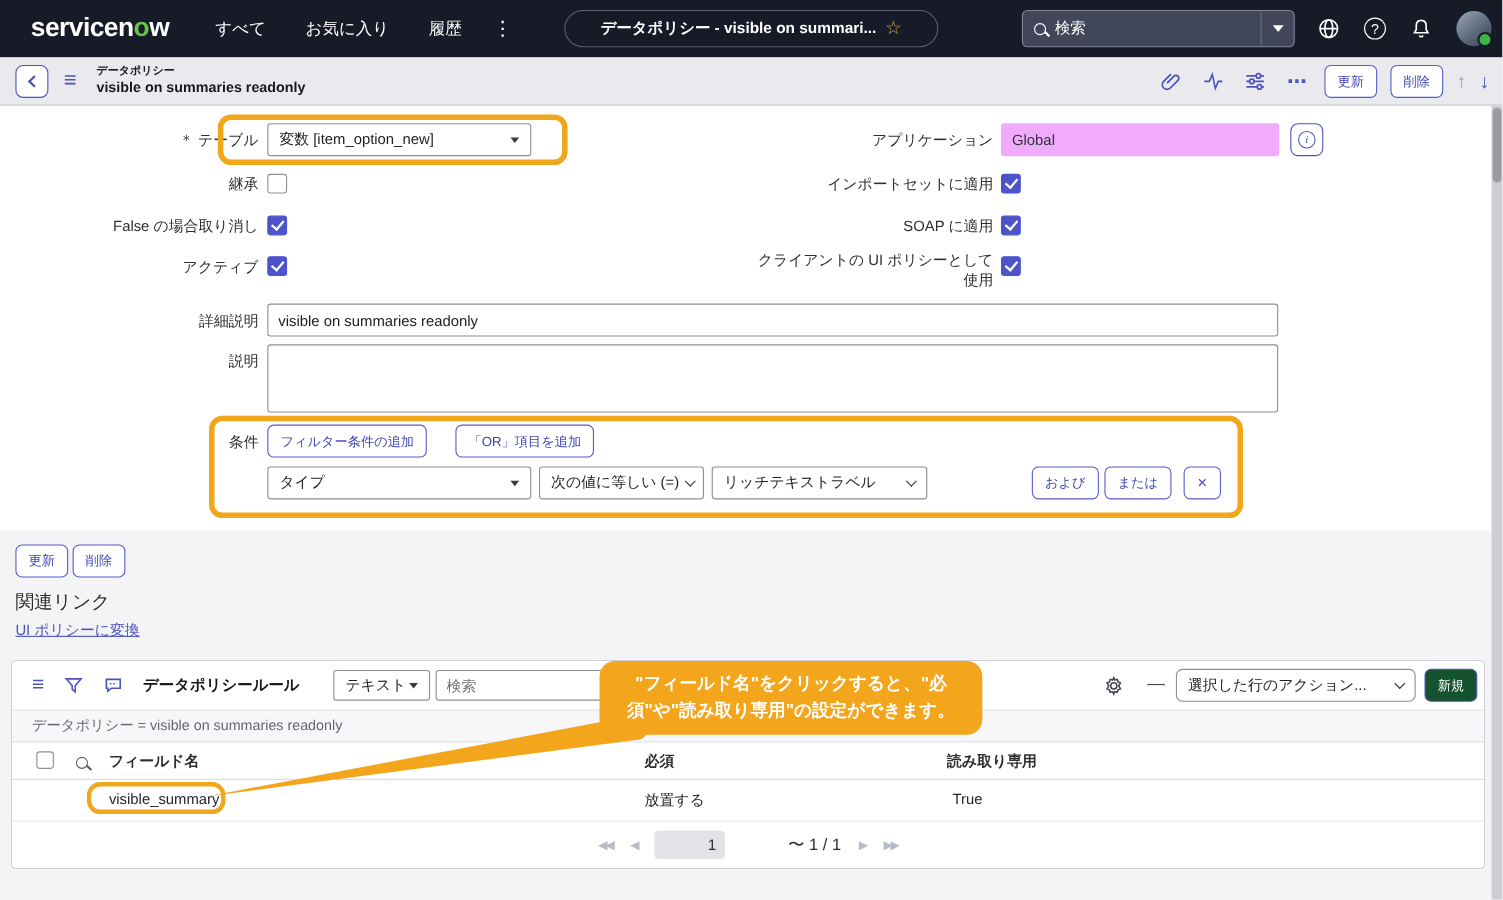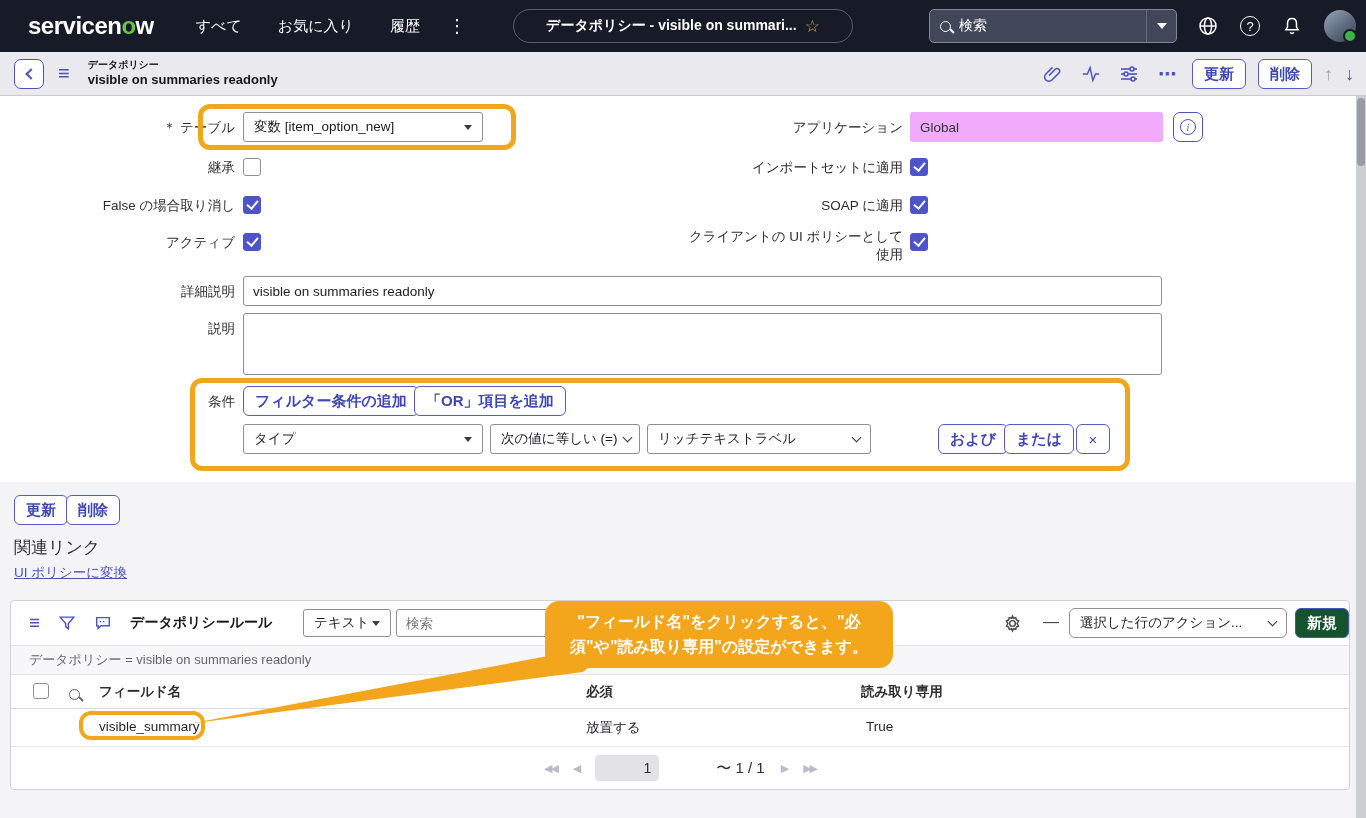--- a/index.html
+++ b/index.html
@@ -29,21 +29,21 @@
   
   .toolbar { position:absolute; left:0; top:52px; width:1366px; height:44px; background:#e9e9ee; border-bottom:1px solid #c9c9d1; display:flex; align-items:center; z-index:29; }
   .back-btn { margin-left:14px; width:30px; height:30px; background:#fff; border:1.5px solid #4c53bf; border-radius:7px; display:flex; align-items:center; justify-content:center; cursor:pointer; }
   .chevL { width:8px; height:8px; border-left:2px solid #4c53bf; border-bottom:2px solid #4c53bf; transform:rotate(45deg); margin-left:3px; }
   .ctx-menu { margin-left:14px; color:#4c53bf; font-size:20px; cursor:pointer; }
   .title-block { margin-left:18px; line-height:1.25; }
   .rec-title { font-size:10px; font-weight:bold; color:#17171c; }
   .rec-sub { font-size:13px; font-weight:bold; color:#17171c; }
   .toolbar-right { position:absolute; right:12px; top:0; height:44px; display:flex; align-items:center; gap:12px; }
   .tb-ic { width:26px; height:26px; display:flex; align-items:center; justify-content:center; color:#4c53bf; cursor:pointer; }
-  .btn { background:#fff; border:1.5px solid #565dc8; color:#3f46b5; border-radius:6px; font-weight:bold; font-size:15px; height:30px; padding:0 11px; display:inline-flex; align-items:center; justify-content:center; cursor:pointer; font-family:inherit; }
+  .btn { background:#fff; border:1.5px solid #565dc8; color:#3f46b5; border-radius:6px; font-weight:normal; font-size:12px; height:30px; padding:0 11px; display:inline-flex; align-items:center; justify-content:center; cursor:pointer; font-family:inherit; }
   .arrow-up { color:#9ca0ac; font-size:18px; cursor:default; }
   .arrow-dn { color:#4c53bf; font-size:18px; cursor:pointer; }
 
   
   .form-bg { position:absolute; left:0; top:96px; width:1356px; height:386px; background:#fff; }
   .flabel { position:absolute; text-align:right; font-size:13.5px; color:#2e2e2e; }
   .sel { position:absolute; height:30px; background:#fff; border:1px solid #8e8e96; border-radius:3px; display:flex; align-items:center; font-size:13.5px; color:#1c1c21; padding:0 10px; cursor:pointer; }
   .sel .grow { flex:1; }
   .tri-down { width:0; height:0; border-left:4.5px solid transparent; border-right:4.5px solid transparent; border-top:5.5px solid #3a3a42; }
   .chev { width:7px; height:7px; border-right:1.6px solid #333; border-bottom:1.6px solid #333; transform:rotate(45deg); margin-top:-3px; }
@@ -218,21 +218,21 @@
   <button class="btn" style="position:absolute; left:414px; top:386px;">「OR」項目を追加</button>
 
   <div class="sel" style="left:243px; top:424px; width:240px;">
     <span class="grow">タイプ</span>
     <span class="tri-down"></span>
   </div>
   <div class="sel" style="left:490px; top:424px; width:150px; padding-right:8px;">
     <span class="grow">次の値に等しい (=)</span>
     <span class="chev"></span>
   </div>
-  <div class="sel" style="left:647px; top:424px; width:224px;">
+  <div class="sel" style="left:647px; top:424px; width:196px;">
     <span class="grow">リッチテキストラベル</span>
     <span class="chev"></span>
   </div>
   <button class="btn" style="position:absolute; left:938px; top:424px;">および</button>
   <button class="btn" style="position:absolute; left:1004px; top:424px;">または</button>
   <button class="btn" style="position:absolute; left:1076px; top:424px; width:34px; font-weight:normal; font-size:15px;">×</button>
   <div class="callout-rect" style="left:190px; top:378px; width:940px; height:93px;"></div>
 
   <button class="btn" style="position:absolute; left:14px; top:495px;">更新</button>
   <button class="btn" style="position:absolute; left:66px; top:495px;">削除</button>

